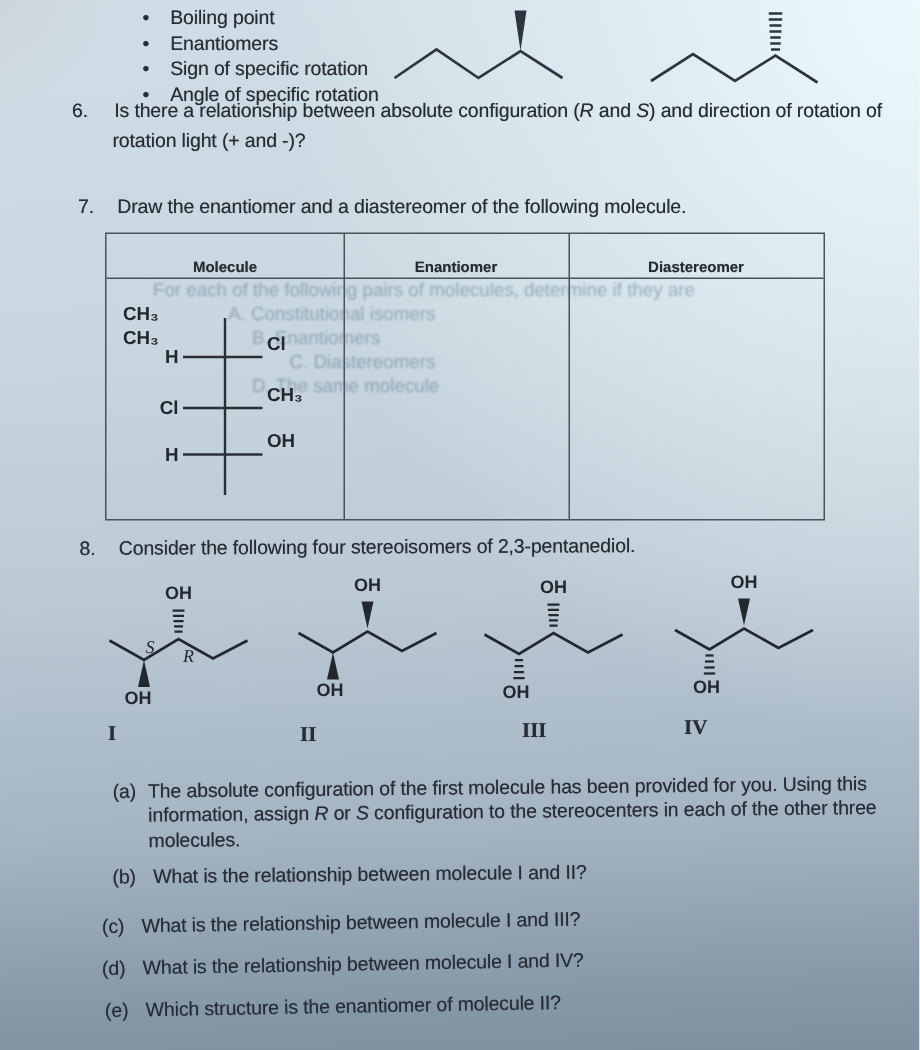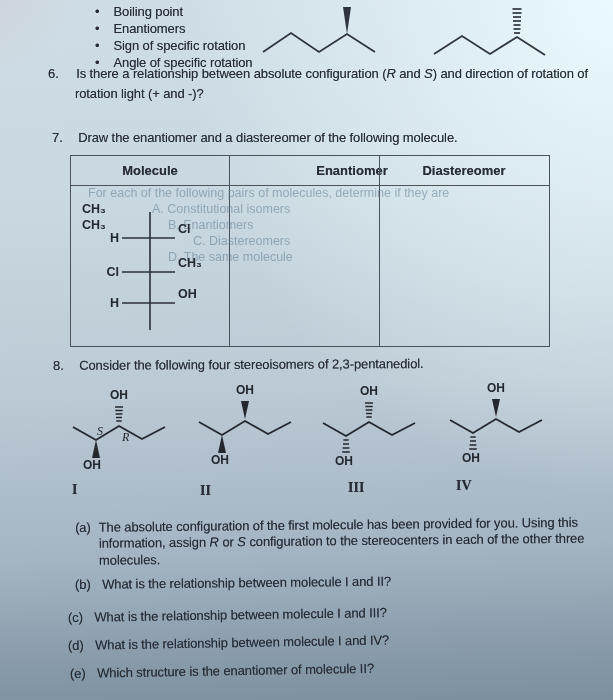--- a/index.html
+++ b/index.html
@@ -17,21 +17,21 @@
   .abs{position:absolute;}
   .txt{font-size:13px;letter-spacing:-0.1px;line-height:1.25;
        text-shadow:0 0 0.5px rgba(38,43,52,0.55);white-space:nowrap;}
   .wrap{white-space:normal;}
   .it{font-style:italic;}
   .bullets{top:4px;left:95px;}
   .bullet-row{display:flex;gap:14px;height:17px;align-items:flex-start;}
   .ghost{color:rgba(88,118,138,0.5);filter:blur(0.7px);font-size:12.5px;white-space:nowrap;}
   .tablebox{left:70px;top:155px;width:478px;height:190px;border:1.6px solid #4a515b;}
   .thead{position:absolute;left:0;top:0;width:100%;height:29px;border-bottom:1.4px solid #4a515b;}
-  .th{position:absolute;top:7px;font-weight:bold;font-size:13px;text-align:center;
+  .th{position:absolute;top:17px;font-weight:bold;font-size:10px;text-align:center;
       text-shadow:0 0 0.5px rgba(38,43,52,0.55);}
   .vline{position:absolute;top:0;bottom:0;width:1.4px;background:#4a515b;}
   .roman{font-family:"Liberation Serif",serif;font-weight:bold;font-size:14px;
          text-shadow:0 0 0.5px rgba(38,43,52,0.5);}
   svg text{font-family:"Liberation Sans",sans-serif;font-weight:bold;fill:#23272e;}
   svg .stereo{font-family:"Liberation Serif",serif;font-style:italic;font-weight:normal;font-size:12px;}
   .q-num{font-weight:normal;}
 </style>
 </head>
 <body>
@@ -82,28 +82,28 @@
   <div class="abs txt" style="left:75px;top:86px;">rotation light (+ and -)?</div>
 
   <div class="abs txt" style="left:52px;top:130px;">
     <span class="q-num">7.</span>
     <span style="margin-left:12px;">Draw the enantiomer and a diastereomer of the following molecule.</span>
   </div>
 
   <div class="abs tablebox">
     <div class="thead">
       <span class="th" style="left:0;width:158px;">Molecule</span>
-      <span class="th" style="left:158px;width:150px;margin-left:48px;">Enantiomer</span>
+      <span class="th" style="left:158px;width:150px;">Enantiomer</span>
       <span class="th" style="left:308px;width:170px;">Diastereomer</span>
     </div>
     <div class="vline" style="left:158px;"></div>
     <div class="vline" style="left:308px;"></div>
   </div>
 
-  <div class="abs ghost" style="left:88px;top:186px;">For each of the following pairs of molecules, determine if they are</div>
+  <div class="abs ghost" style="left:102px;top:186px;">For each of the following pairs of molecules, determine if they are</div>
   <div class="abs ghost" style="left:152px;top:202px;">A.  Constitutional isomers</div>
   <div class="abs ghost" style="left:168px;top:218px;">B.  Enantiomers</div>
   <div class="abs ghost" style="left:162px;top:234px;margin-left:31px;">C.  Diastereomers</div>
   <div class="abs ghost" style="left:168px;top:250px;">D.  The same molecule</div>
 
   <svg class="abs" style="left:78px;top:196px;" width="130" height="145" viewBox="0 0 130 145">
     <text x="4" y="17" font-size="12.5">CH₃</text>
     <text x="4" y="33" font-size="12.5">CH₃</text>
     <g stroke="#2a2f37" stroke-width="1.6">
       <line x1="72" y1="16" x2="72" y2="134"></line>

